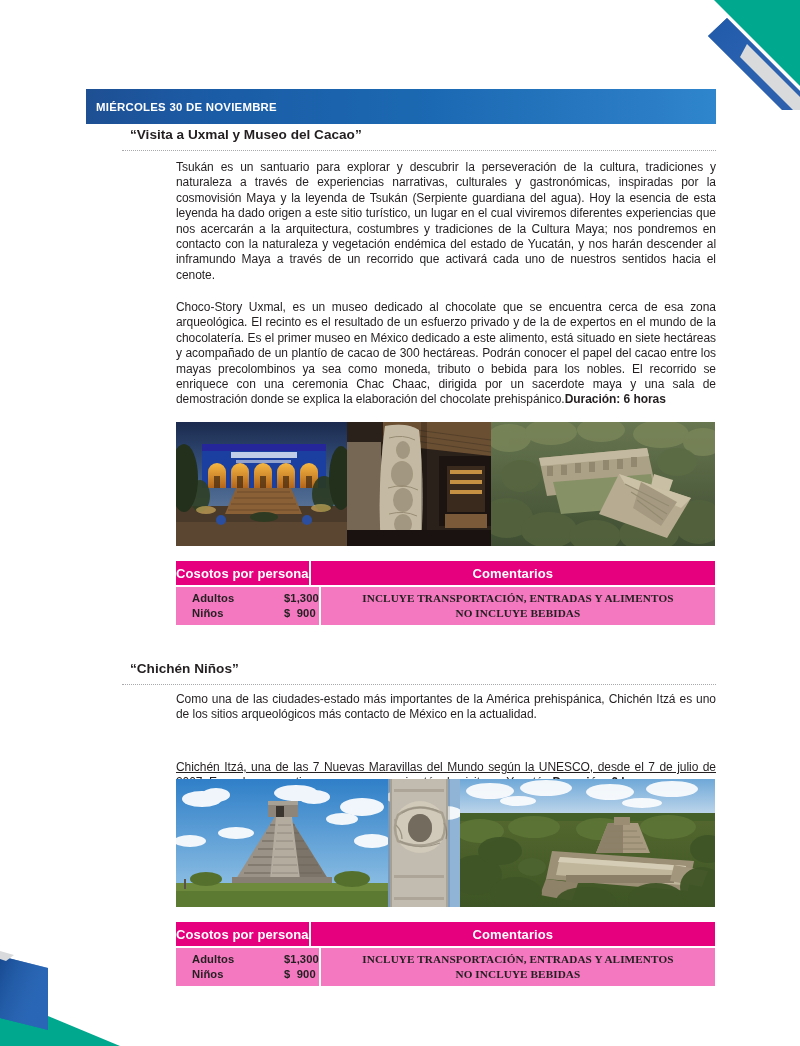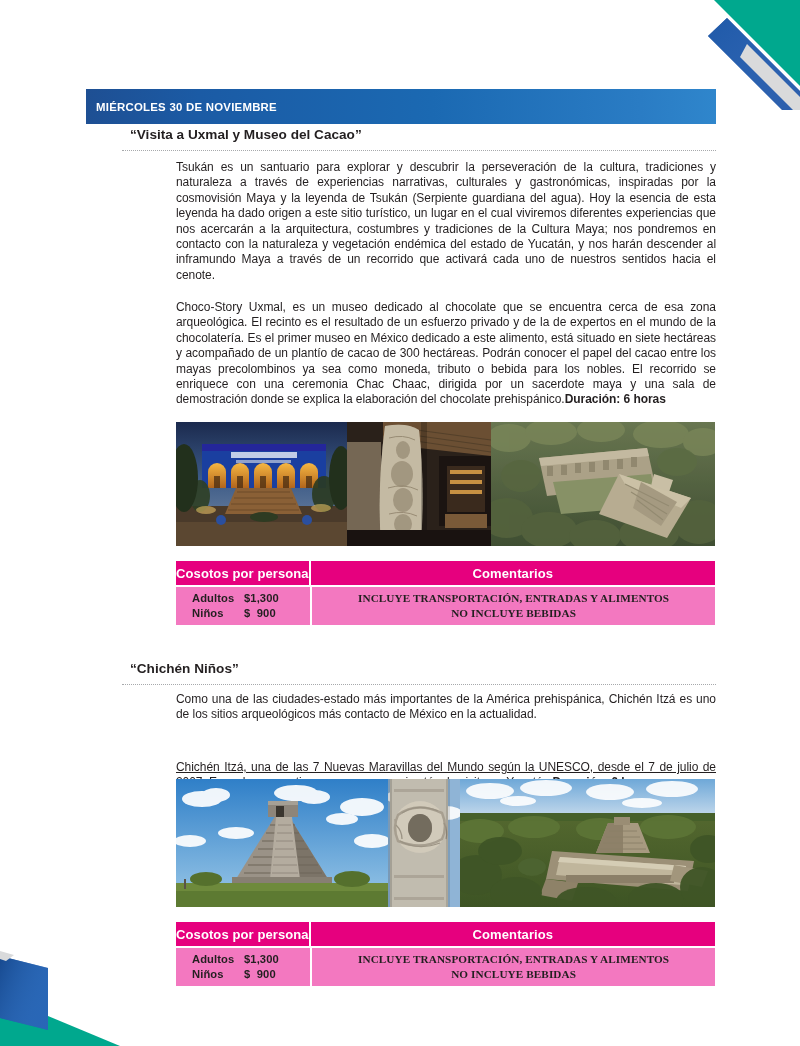--- a/index.html
+++ b/index.html
@@ -136,21 +136,21 @@
     font-size: 11.2px;
     font-weight: bold;
     min-height: 38px;
     display: flex;
     flex-direction: column;
     justify-content: center;
     letter-spacing: 0.1px;
   }
   .td.left-pad { padding-left: 16px; align-items: flex-start; }
   .td.centered { align-items: center; text-align: center; }
-  .price-line { display: flex; white-space: pre; line-height: 15px; }
+  .price-line { display: flex; white-space: pre; line-height: 15px; gap: 40px; }
   .price-label { display: inline-block; width: 52px; }
   .price-value { display: inline-block; }
   .comment-line { line-height: 15px; font-family: Liberation Serif, serif; }
 </style>
 </head>
 <body>
 
 <div class="page">
 
   <svg class="corner-svg corner-tr" width="110" height="110" viewBox="0 0 110 110">

